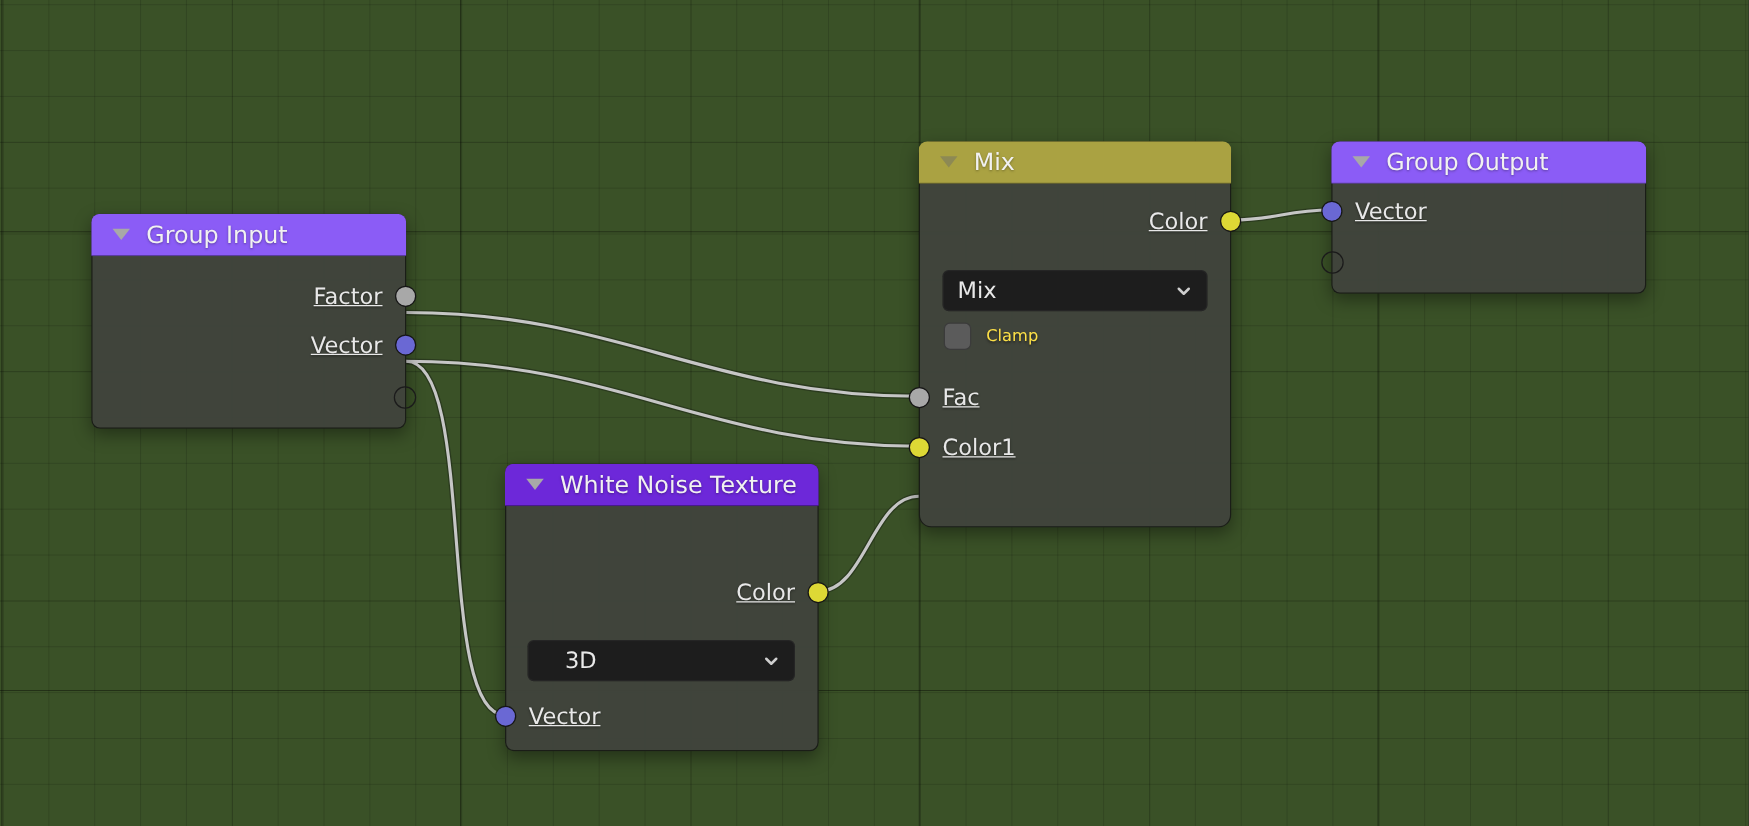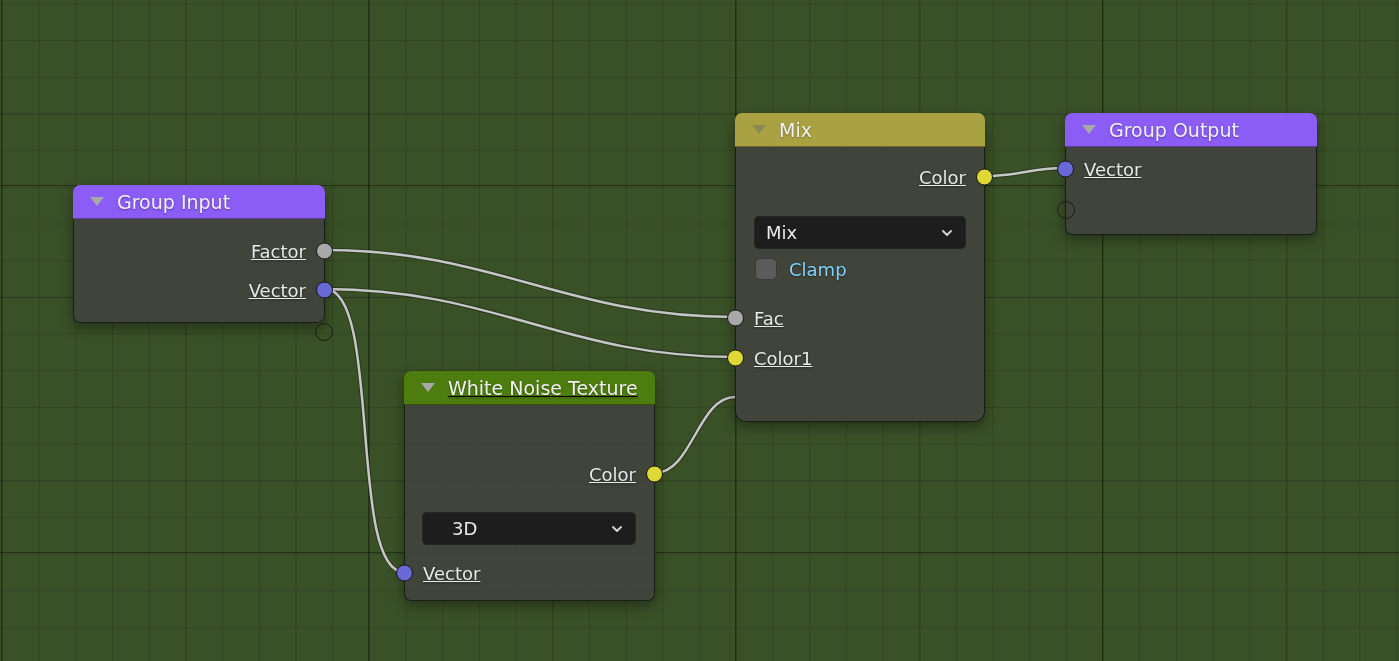--- a/index.html
+++ b/index.html
@@ -31,21 +31,21 @@
   }
   .header {
     position: absolute; left: -1px; right: -1px; top: -1px; height: 34px;
     border-radius: 7px 7px 0 0;
     display: flex; align-items: center;
     padding: 0 12px 0 17px; box-sizing: border-box;
     border-bottom: 1px solid rgba(0,0,0,0.35);
   }
   .header-dark    { background: #8b5cf6; }
   .header-mix     { background: #aaa242; }
-  .header-texture { background: #4d7c0f; text-decoration: underline; }
+  .header-texture { background: #6d28d9; }
   .tri {
     width: 0; height: 0; flex: 0 0 auto;
     border-left: 7px solid transparent; border-right: 7px solid transparent;
     border-top: 9px solid #a8a8a8; margin-right: 13px;
   }
   .title {
     color: #f1f1f1; font-size: 19px; white-space: nowrap;
     text-shadow: 0 1px 2px rgba(0,0,0,0.35);
   }
 
@@ -81,21 +81,21 @@
     box-shadow: inset 0 0 0 1px rgba(255,255,255,0.04);
   }
   .dropdown .chev { margin-left: auto; display: flex; }
 
   .prop-row { position: absolute; display: flex; align-items: center; gap: 12px; }
   .checkbox {
     width: 22px; height: 22px; border-radius: 5px;
     background: #5b5b5b; border: 1px solid #3b3b3b; box-sizing: border-box;
   }
   .prop-row .label {
-    color: #7dd3fc; font-size: 18px; text-shadow: 0 1px 2px rgba(0,0,0,0.45);
+    color: #fde047; font-size: 13px; text-shadow: 0 1px 2px rgba(0,0,0,0.45);
   }
 </style>
 </head>
 <body>
 
 <div class="canvas">
 
   <svg class="wires" width="1399" height="661" viewBox="0 0 1399 661">
     <defs>
       <path id="w1" d="M325 250 C495 250 565 317 735 317"></path>
@@ -113,21 +113,21 @@
     </g>
     <g fill="none" stroke="#c6c6c6" stroke-width="2.5">
       <use href="#w1"></use>
       <use href="#w2"></use>
       <use href="#w3"></use>
       <use href="#w4"></use>
       <use href="#w5"></use>
     </g>
   </svg>
 
-  <div class="node" style="left:73px; top:185px; width:252px; height:138px;">
+  <div class="node" style="left:73px; top:171px; width:252px; height:172px;">
     <div class="header header-dark">
       <span class="tri"></span>
       <span class="title">Group Input</span>
     </div>
     <div class="row out" style="top:52px">
       <span class="label">Factor</span>
       <span class="socket right t-value"></span>
     </div>
     <div class="row out" style="top:91px">
       <span class="label">Vector</span>

